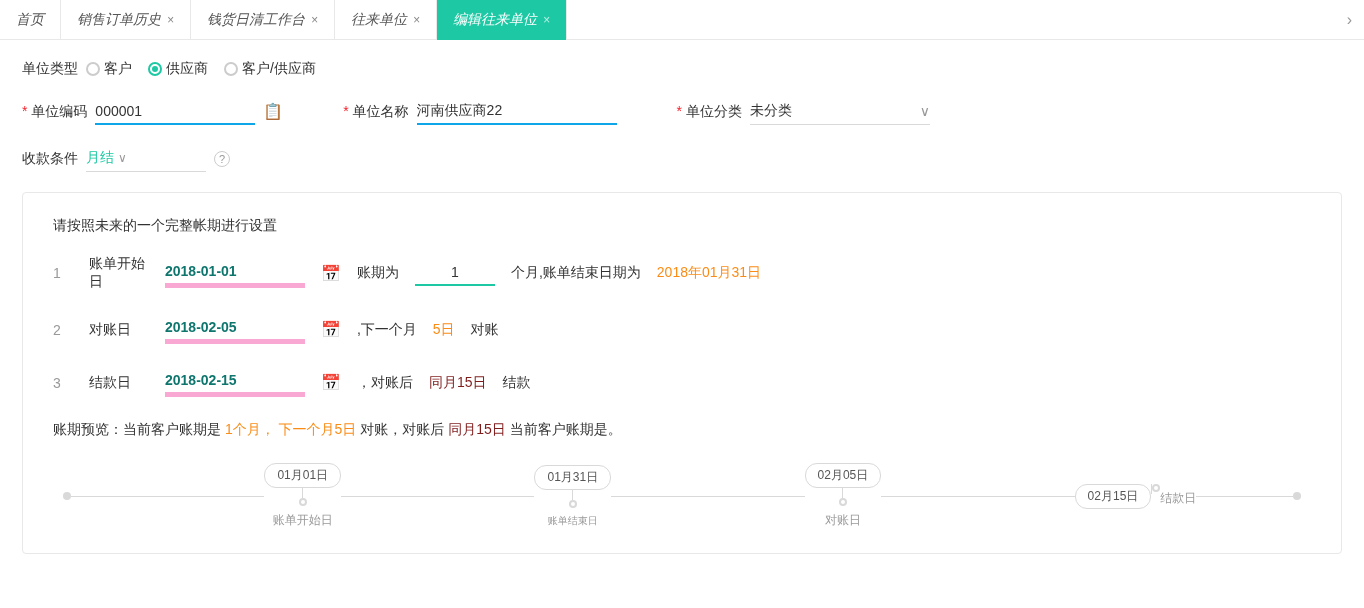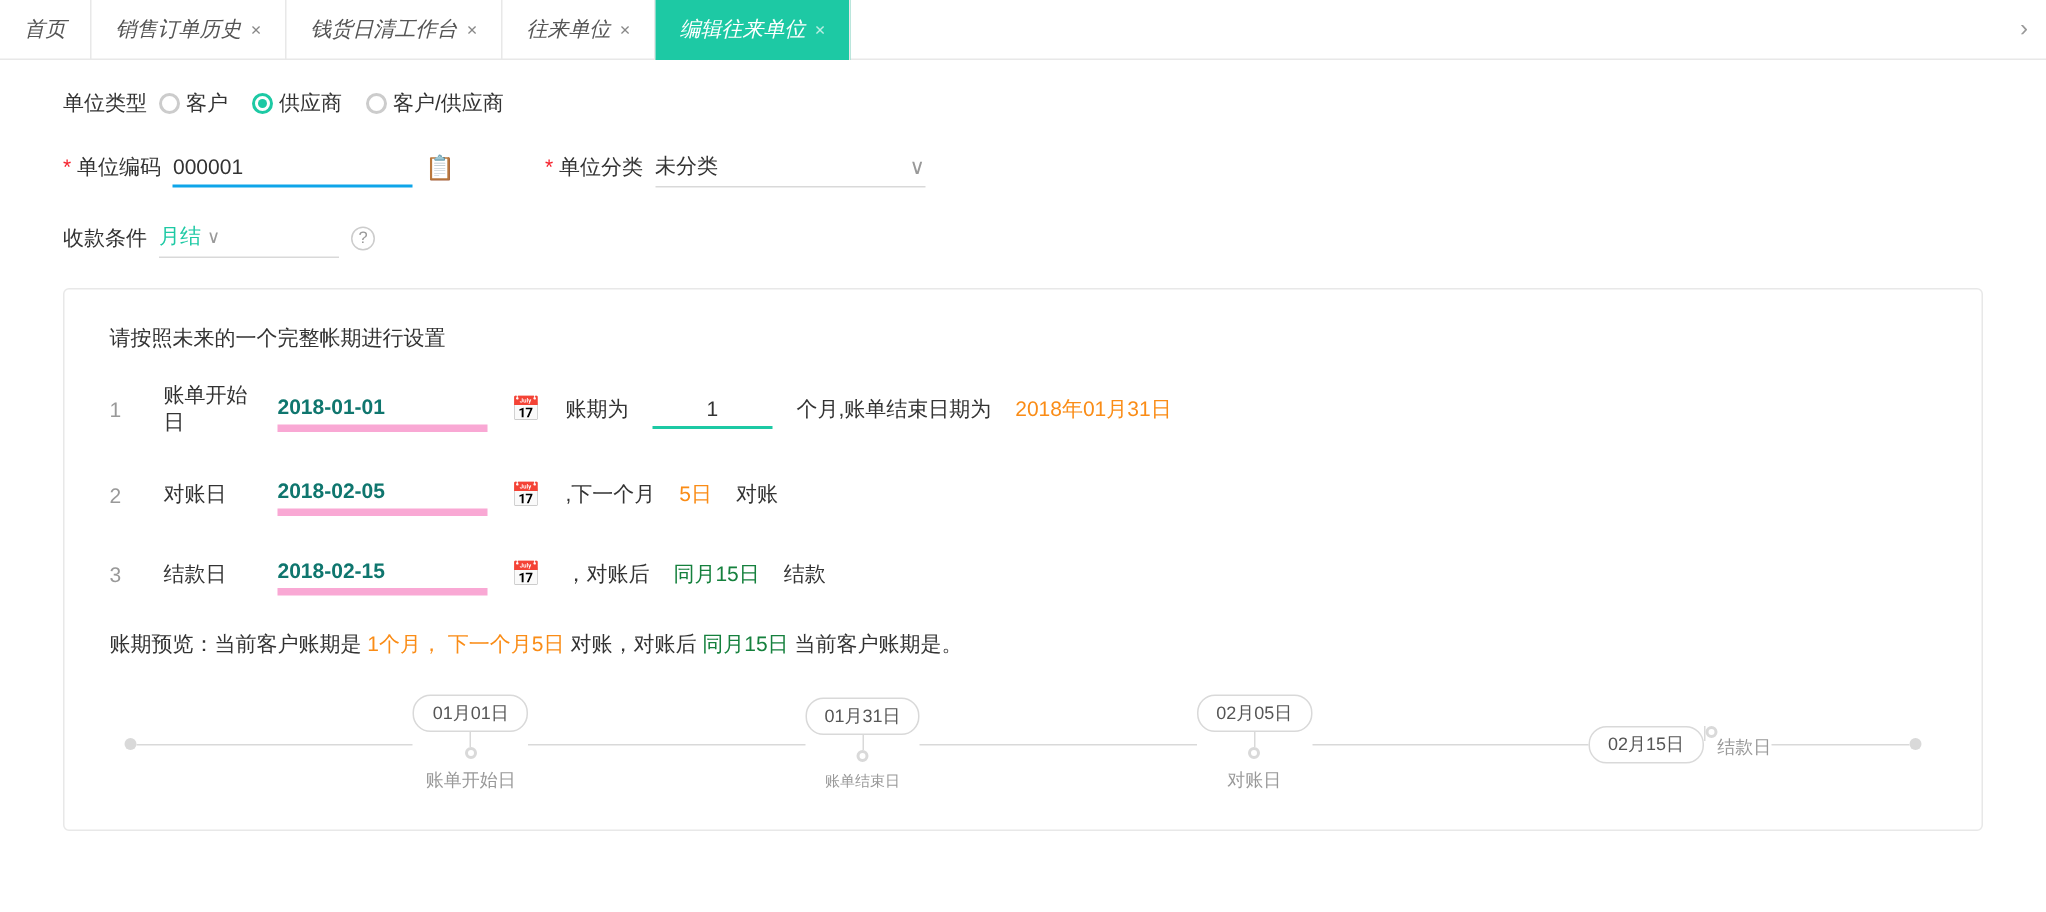--- a/index.html
+++ b/index.html
@@ -39,21 +39,21 @@
     .tabs-expand {
       margin-left: auto;
       padding: 0 12px;
       cursor: pointer;
       font-size: 16px;
       color: #999;
     }
 
     
     .main-content {
-      padding: 20px 42px;
+      padding: 20px 22px;
       background: #fff;
       min-height: calc(100vh - 40px);
     }
 
     
     .form-row {
       display: flex;
       align-items: center;
       margin-bottom: 20px;
       gap: 20px;
@@ -221,21 +221,21 @@
     }
     .period-desc {
       color: #333;
       font-size: 14px;
     }
     .highlight-orange {
       color: #fa8c16;
       font-weight: 500;
     }
     .highlight-teal {
-      color: #15803d;
+      color: #7f1d1d;
       font-weight: 500;
     }
     .preview-text {
       font-size: 14px;
       color: #333;
       margin-bottom: 24px;
     }
   </style>
 </head>
 <body>
@@ -285,20 +285,24 @@
     </div>
   </div>
 
   <div class="form-row">
     <div class="form-group">
       <span class="form-label required">单位编码</span>
       <input class="input-field" type="text" value="000001" style="">
       <span class="calendar-icon">📋</span>
     </div>
     <div class="form-group" style="margin-left: 40px;">
+      <span class="form-label required">单位名称</span>
+      <input class="input-field input-wide" type="text" value="河南供应商22" style="">
+    </div>
+    <div class="form-group" style="margin-left: 40px;">
       <span class="form-label required">单位分类</span>
       <div class="dropdown-select">
         <span class="dropdown-value">未分类</span>
         <span class="dropdown-arrow">∨</span>
       </div>
     </div>
   </div>
 
   <div class="form-row">
     <div class="form-group">

